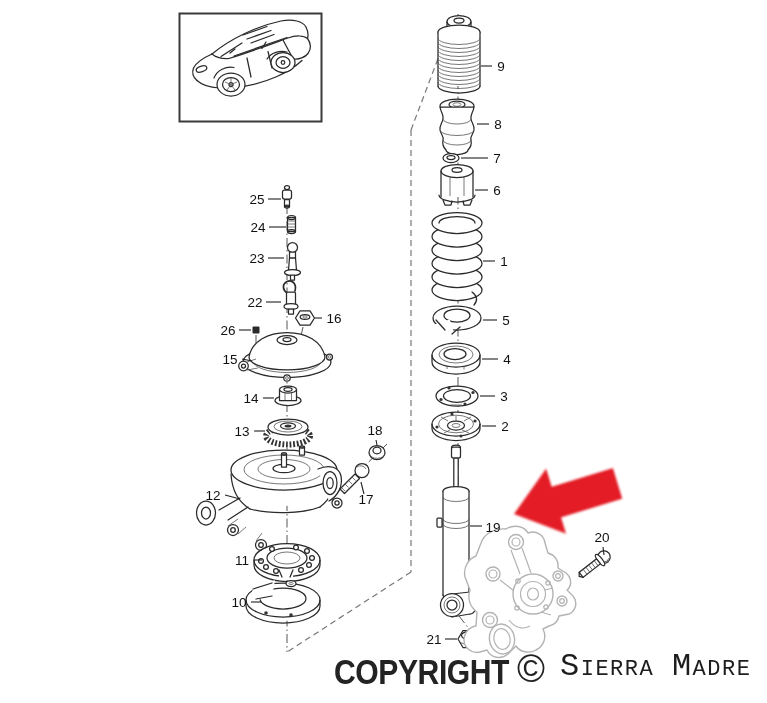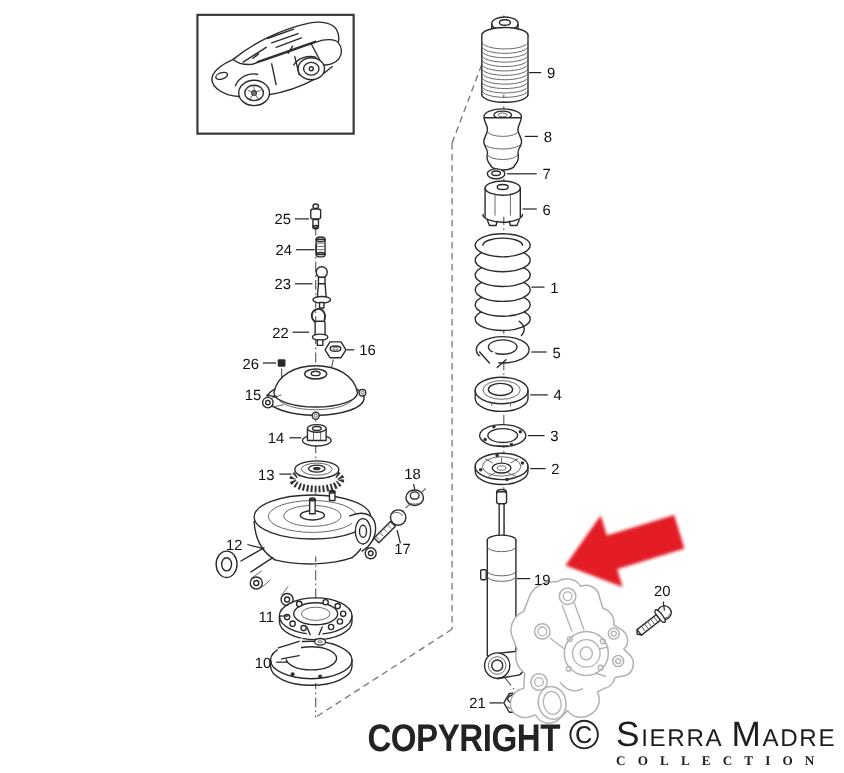--- a/index.html
+++ b/index.html
@@ -16,21 +16,21 @@
   .grayln{stroke:#b3b3b3;stroke-width:1.2;fill:none;}
   .cl{stroke:#555;stroke-width:1;fill:none;stroke-dasharray:9 3 1.5 3;}
   .bd{stroke:#777;stroke-width:1.2;fill:none;stroke-dasharray:6 4;}
   text.callout{font:13.5px "Liberation Sans",sans-serif;fill:#111;text-anchor:middle;}
   line.leader{stroke:#222;stroke-width:1.1;}
   
   .cw{position:absolute;left:334px;top:652px;font-size:35px;font-weight:700;color:#242323;
       letter-spacing:-.5px;transform:scaleX(.86);transform-origin:left top;white-space:nowrap;}
   .cs{position:absolute;left:517px;top:648px;font-size:38px;font-weight:400;color:#242323;}
   .brand{position:absolute;left:560px;top:652px;color:#1e1d1d;}
-  .brand-name{font-family:Liberation Sans, sans-serif;font-size:32px;line-height:30px;
+  .brand-name{font-family:Liberation Mono, monospace;font-size:32px;line-height:30px;
       font-variant:small-caps;letter-spacing:1.5px;word-spacing:-3px;white-space:nowrap;}
   .brand-sub{font-family:"Liberation Serif",serif;font-size:12px;font-weight:700;
       letter-spacing:11px;margin-top:2px;white-space:nowrap;}
 </style>
 </head>
 <body>
 
 <div class="stage">
 <svg class="diagram" width="767" height="703" viewBox="0 0 767 703">
   <defs>
@@ -427,16 +427,15 @@
         <line x1="251" y1="602" x2="261" y2="602" class="leader"></line>
         <text x="239" y="607" class="callout">10</text>
       </g>
 </svg>
 
 <div>
   <span class="cw">COPYRIGHT</span>
   <span class="cs">©</span>
   <div class="brand">
     <div class="brand-name">Sierra Madre</div>
-    <div class="brand-sub">COLLECTION</div>
   </div>
 </div>
 </div>
 
 </body></html>

